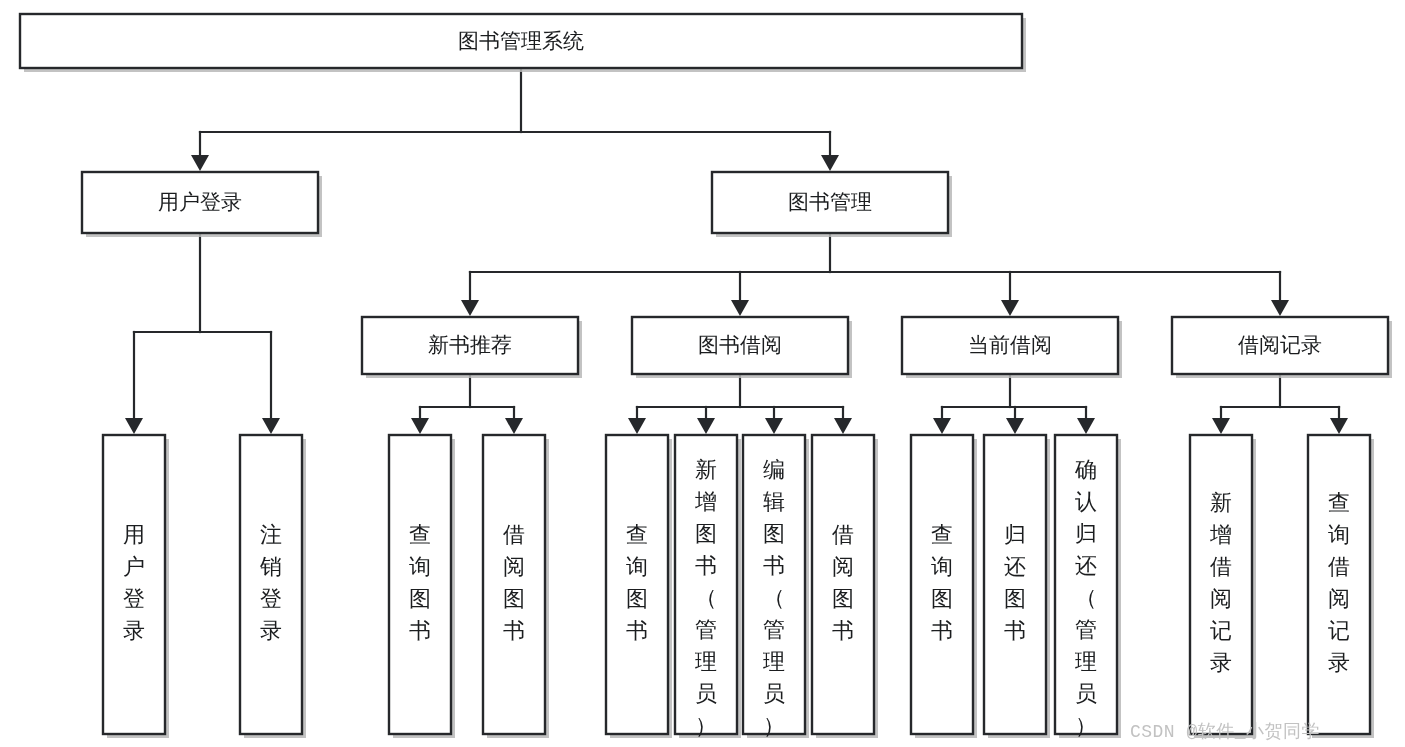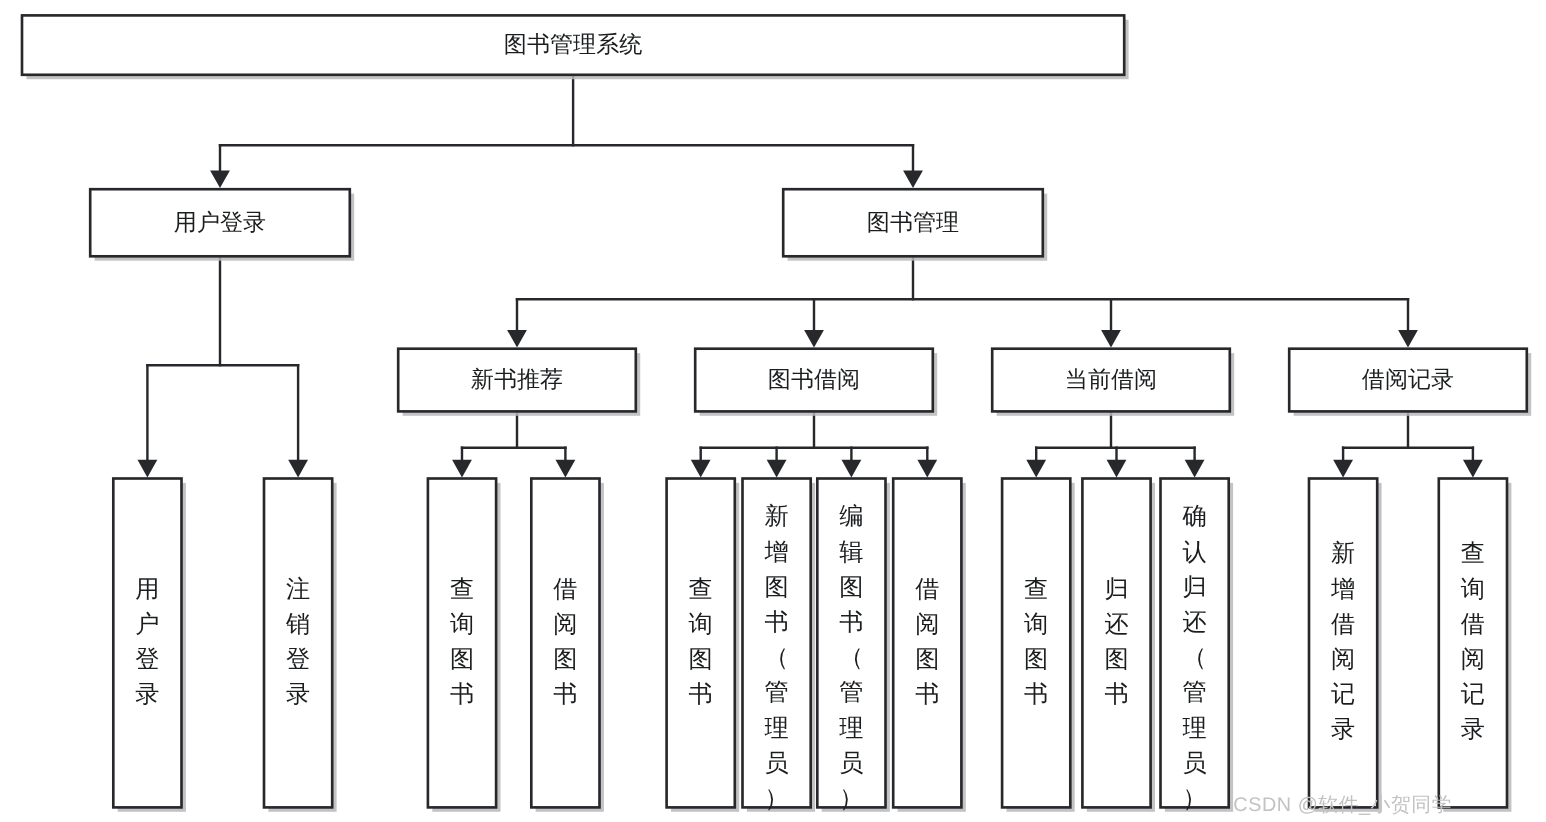--- a/index.html
+++ b/index.html
@@ -57,21 +57,21 @@
   .node-label-v {
     fill: #1b1d1f;
     font-family: "Liberation Sans", "DejaVu Sans", sans-serif;
     font-size: 22px;
     text-anchor: middle;
   }
   .watermark {
     position: absolute;
     right: 8px;
     bottom: 4px;
-    font-family: Liberation Sans, sans-serif;
+    font-family: Liberation Mono, monospace;
     font-size: 18px;
     color: #c2c2c2;
     white-space: nowrap;
     letter-spacing: 0.5px;
     user-select: none;
   }
 </style>
 </head>
 <body>
 

